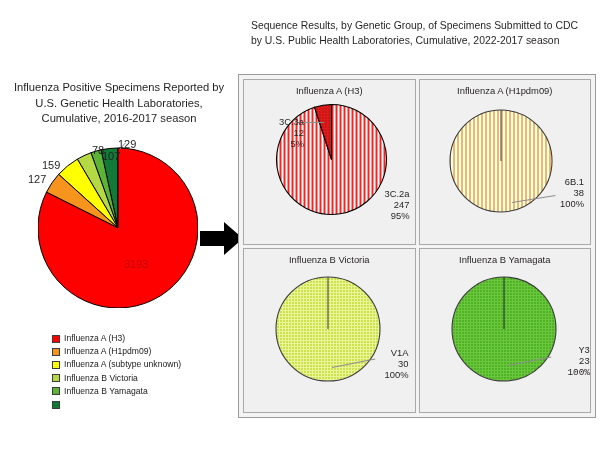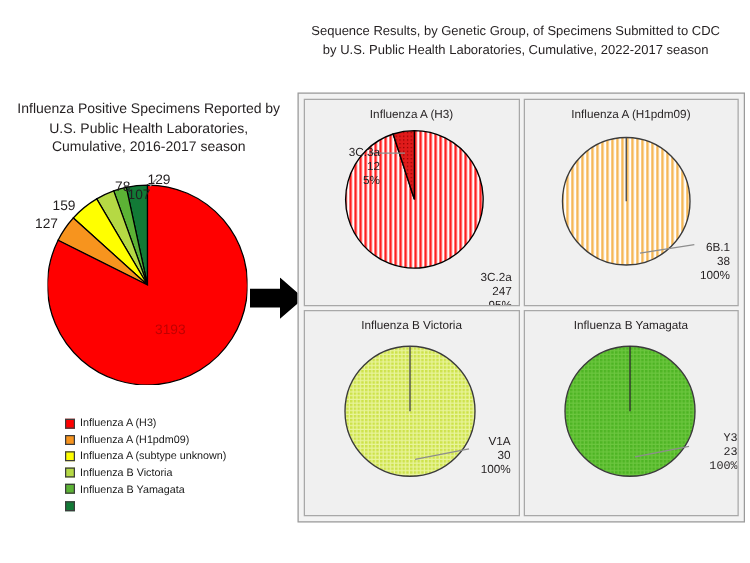--- a/index.html
+++ b/index.html
@@ -43,22 +43,22 @@
     width:8px;height:8px;border:1px solid #3c3c3c;box-sizing:border-box;
     margin-right:4px;flex:none;
   }
   .legend-text{font-size:8.6px;color:#1a1a1a;line-height:9px;}
 
   
   #arrow{position:absolute;left:200px;top:222px;}
 
   
   #right-header{
-    position:absolute;left:240px;top:18px;width:345px;
-    text-align:center;font-size:10.4px;line-height:15px;color:#231f20;
+    position:absolute;left:251px;top:18px;width:345px;
+    font-size:10.4px;line-height:15px;color:#231f20;
   }
   #right-header div{white-space:nowrap;}
 
   #panel-frame{
     position:absolute;left:238px;top:74px;width:358px;height:344px;
     background:#f3f3f3;
     border:1px solid #9a9a9a;
     box-sizing:border-box;
     padding:4px;
   }
@@ -84,37 +84,37 @@
   .q-tl .quad-pie{left:30px;top:22px;}
   .q-tr .quad-pie{left:26px;top:26px;}
   .q-bl .quad-pie{left:28px;top:24px;}
   .q-br .quad-pie{left:28px;top:24px;}
 
   .callout{position:absolute;font-size:9.4px;color:#231f20;text-align:right;white-space:nowrap;}
   .callout .c-line{display:block;}
 
   
   .c-3c3a{left:4px;top:36px;text-align:right;width:56px;}
-  .c-3c2a{right:5px;top:108px;margin-top:28px;}
-  .c-6b1{right:6px;top:112px;margin-left:19px;}
+  .c-3c2a{right:5px;top:108px;}
+  .c-6b1{right:6px;top:96px;margin-left:19px;}
   .c-v1a{right:6px;top:98px;}
   .c-y3{right:0;top:96px;font-family:Liberation Mono, monospace;}
 
   .leader{position:absolute;background:#8d8d8d;height:1px;}
 </style>
 </head>
 <body>
 
 <div class="root">
 
   <div id="left-pane">
 
     <div id="main-pie-title">
       <div>Influenza Positive Specimens Reported by</div>
-      <div>U.S. Public Health Laboratories,</div>
+      <div>U.S. Genetic Health Laboratories,</div>
       <div>Cumulative, 2016-2017 season</div>
     </div>
 
     <div id="main-pie-wrap">
 
       <svg id="main-pie-svg" width="160" height="165" viewBox="0 0 160 165">
         <g transform="translate(80,85)">
 
           <path d="M0,0 L0,-80 A80,80 0 0,0 -16.96,-78.18 Z" fill="#127a36" stroke="#000" stroke-width="1"></path>
 

